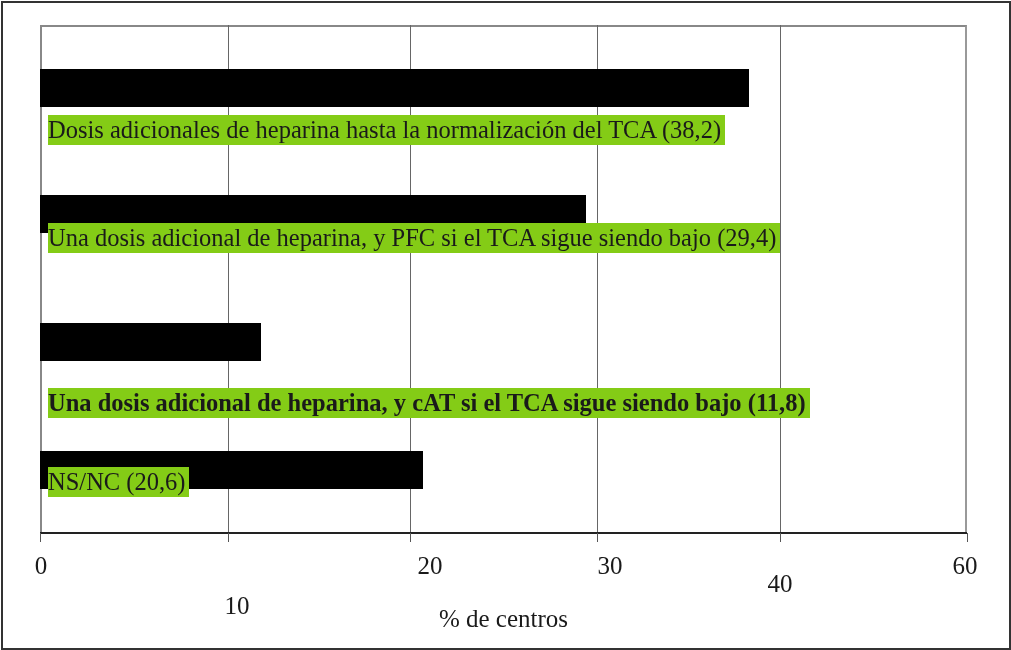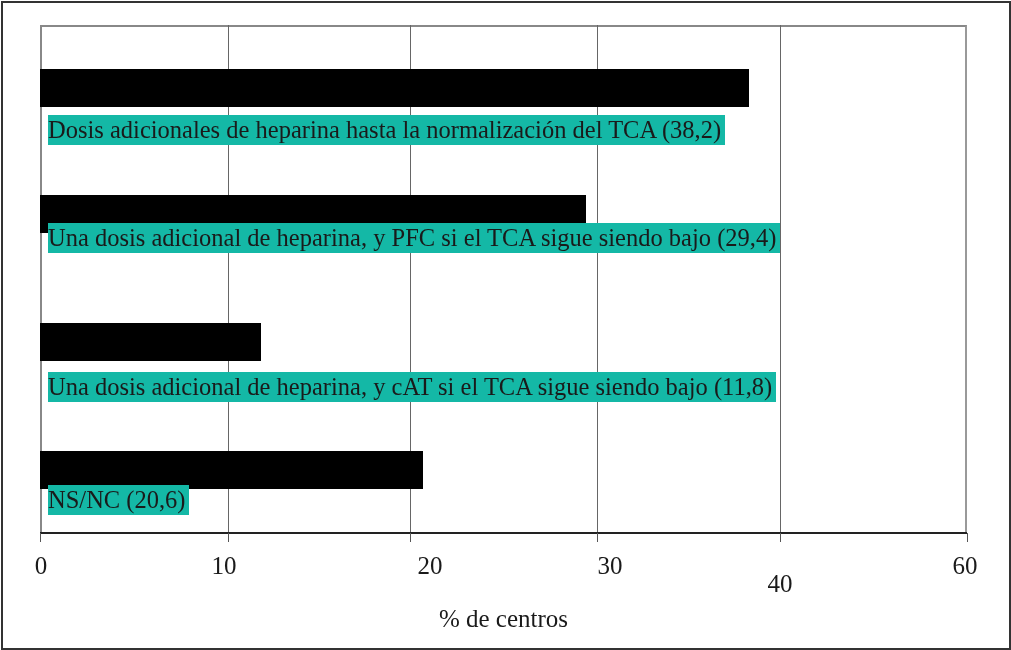--- a/index.html
+++ b/index.html
@@ -12,54 +12,54 @@
             box-sizing: border-box; }
     .gridline { position: absolute; top: 25px; width: 1px; height: 508px; background: #666; }
     .axis-line { position: absolute; left: 40px; top: 532px; width: 927px; height: 2px; background: #222; }
     .tick { position: absolute; top: 533px; width: 1px; height: 9px; background: #555; }
     .tick-label { position: absolute; top: 551px; width: 60px; margin-left: -30px; text-align: center;
                   font-size: 25px; line-height: 30px; }
     .x-title { position: absolute; top: 604px; left: 40px; width: 927px; text-align: center;
                font-size: 25px; line-height: 30px; }
     .bar { position: absolute; left: 40px; height: 38px; background: #000; }
     .bar-label { position: absolute; left: 48px; font-size: 24.5px; line-height: 30px; white-space: nowrap;
-                 background: #14b8a6; padding-right: 4px; }
+                 background: #84cc16; padding-right: 4px; }
   </style>
 </head>
 <body>
 
 <div class="frame"></div>
 
 <div class="plot"></div>
 
 <div class="gridline" style="left:228px;"></div>
 <div class="gridline" style="left:410px;"></div>
 <div class="gridline" style="left:597px;"></div>
 <div class="gridline" style="left:780px;"></div>
 
 <div class="bar" style="top:69px; width:709px;"></div>
 <div class="bar-label" style="top:115px;">Dosis adicionales de heparina hasta la normalización del TCA (38,2)</div>
 
 <div class="bar" style="top:195px; width:546px;"></div>
 <div class="bar-label" style="top:223px;">Una dosis adicional de heparina, y PFC si el TCA sigue siendo bajo (29,4)</div>
 
 <div class="bar" style="top:323px; width:221px;"></div>
-<div class="bar-label" style="top:372px;">Una dosis adicional de heparina, y cAT si el TCA sigue siendo bajo (11,8)</div>
+<div class="bar-label" style="top:388px;font-weight:bold;">Una dosis adicional de heparina, y cAT si el TCA sigue siendo bajo (11,8)</div>
 
 <div class="bar" style="top:451px; width:383px;"></div>
-<div class="bar-label" style="top:485px;">NS/NC (20,6)</div>
+<div class="bar-label" style="top:467px;">NS/NC (20,6)</div>
 
 <div class="axis-line"></div>
 <div class="tick" style="left:40px;"></div>
 <div class="tick" style="left:228px;"></div>
 <div class="tick" style="left:410px;"></div>
 <div class="tick" style="left:597px;"></div>
 <div class="tick" style="left:780px;"></div>
 <div class="tick" style="left:967px;"></div>
 
 <div class="tick-label" style="left:41px;">0</div>
-<div class="tick-label" style="left:224px;">10</div>
+<div class="tick-label" style="left:237px;margin-top:40px;">10</div>
 <div class="tick-label" style="left:430px;">20</div>
 <div class="tick-label" style="left:610px;">30</div>
 <div class="tick-label" style="left:780px;margin-top:18px;">40</div>
 <div class="tick-label" style="left:965px;">60</div>
 
 <div class="x-title">% de centros</div>
 
 </body></html>

